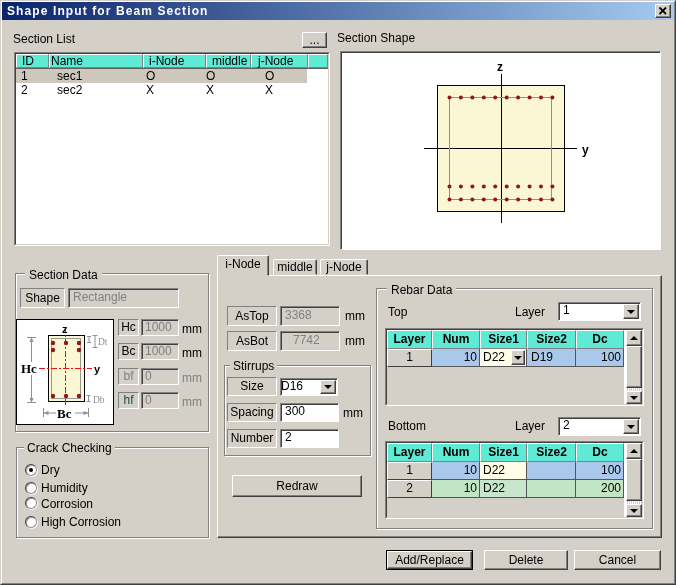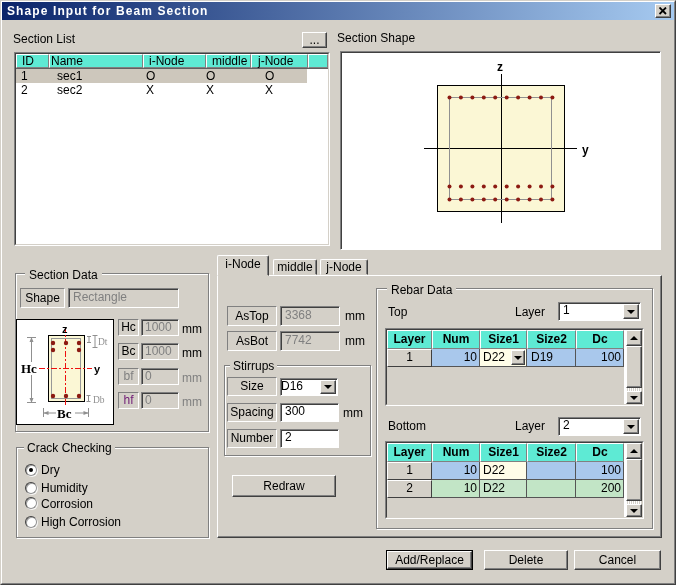--- a/index.html
+++ b/index.html
@@ -135,21 +135,21 @@
 
 <div class="ab lblbox" style="left:118px;top:319px;width:21px;height:17px;line-height:15px">Hc</div>
 <div class="ab sunkg" style="left:141px;top:319px;width:38px;height:17px;line-height:14px;padding-left:3px">1000</div>
 <div class="ab" style="left:182px;top:322px">mm</div>
 <div class="ab lblbox" style="left:118px;top:343px;width:21px;height:17px;line-height:15px">Bc</div>
 <div class="ab sunkg" style="left:141px;top:343px;width:38px;height:17px;line-height:14px;padding-left:3px">1000</div>
 <div class="ab" style="left:182px;top:346px">mm</div>
 <div class="ab lblbox" style="left:118px;top:368px;width:21px;height:17px;line-height:15px;color:#808080">bf</div>
 <div class="ab sunkg" style="left:141px;top:368px;width:38px;height:17px;line-height:14px;padding-left:3px">0</div>
 <div class="ab" style="left:182px;top:371px;color:#808080">mm</div>
-<div class="ab lblbox" style="left:118px;top:392px;width:21px;height:17px;line-height:15px;color:#701a75">hf</div>
+<div class="ab lblbox" style="left:118px;top:392px;width:21px;height:17px;line-height:15px;color:#14532d">hf</div>
 <div class="ab sunkg" style="left:141px;top:392px;width:38px;height:17px;line-height:14px;padding-left:3px">0</div>
 <div class="ab" style="left:182px;top:395px;color:#808080">mm</div>
 
 <div class="ab etch" style="left:16px;top:447px;width:193px;height:91px"></div>
 <div class="ab" style="left:24px;top:441px;background:#D4D0C8;padding:0 3px">Crack Checking</div>
 <div class="ab radio" style="left:25px;top:464px">
     <span class="rdot"></span>
   </div>
 <div class="ab" style="left:41px;top:463px">Dry</div>
 <div class="ab radio" style="left:25px;top:482px"></div>
@@ -161,36 +161,36 @@
 
 <div class="ab" style="left:217px;top:275px;width:445px;height:263px;background:#D4D0C8;border:1px solid;border-color:#fff #404040 #404040 #fff;box-shadow:inset -1px -1px 0 #808080"></div>
 <div class="ab" style="left:273px;top:259px;width:44px;height:16px;background:#D4D0C8;border:1px solid;border-color:#fff #404040 #D4D0C8 #fff;box-shadow:inset -1px 0 0 #808080;text-align:center;line-height:15px;border-radius:2px 2px 0 0">middle</div>
 <div class="ab" style="left:320px;top:259px;width:48px;height:16px;background:#D4D0C8;border:1px solid;border-color:#fff #404040 #D4D0C8 #fff;box-shadow:inset -1px 0 0 #808080;text-align:center;line-height:15px;border-radius:2px 2px 0 0">j-Node</div>
 <div class="ab" style="left:217px;top:255px;width:52px;height:21px;background:#D4D0C8;border:1px solid;border-color:#fff #404040 #D4D0C8 #fff;box-shadow:inset -1px 0 0 #808080;text-align:center;line-height:16px;border-radius:2px 2px 0 0">i-Node</div>
 
 <div class="ab lblbox" style="left:227px;top:306px;width:50px;height:20px;line-height:18px">AsTop</div>
 <div class="ab sunkg" style="left:280px;top:306px;width:60px;height:20px;line-height:17px;padding-left:4px">3368</div>
 <div class="ab" style="left:345px;top:309px">mm</div>
 <div class="ab lblbox" style="left:227px;top:331px;width:50px;height:20px;line-height:18px">AsBot</div>
-<div class="ab sunkg" style="left:280px;top:331px;width:60px;height:20px;line-height:17px;padding-left:4px">7742</div>
+<div class="ab sunkg" style="left:280px;top:331px;width:60px;height:20px;line-height:17px;padding-left:12px">7742</div>
 <div class="ab" style="left:345px;top:334px">mm</div>
 
 <div class="ab etch" style="left:224px;top:365px;width:147px;height:91px"></div>
 <div class="ab" style="left:230px;top:359px;background:#D4D0C8;padding:0 3px">Stirrups</div>
 <div class="ab lblbox" style="left:227px;top:377px;width:50px;height:19px;line-height:17px">Size</div>
 <div class="ab sunkw" style="left:280px;top:378px;width:58px;height:18px;line-height:14px;padding-left:0">D16<span class="cbbtn">
       <span class="tri"></span>
     </span></div>
 <div class="ab lblbox" style="left:227px;top:403px;width:50px;height:19px;line-height:17px">Spacing</div>
 <div class="ab sunkw" style="left:280px;top:403px;width:59px;height:19px;line-height:15px;padding-left:4px">300</div>
 <div class="ab" style="left:343px;top:406px">mm</div>
 <div class="ab lblbox" style="left:227px;top:429px;width:50px;height:19px;line-height:17px">Number</div>
 <div class="ab sunkw" style="left:280px;top:429px;width:59px;height:19px;line-height:15px;padding-left:4px">2</div>
 
-<div class="ab btn ct" style="left:232px;top:475px;width:104px;height:22px;line-height:20px">Redraw</div>
+<div class="ab btn ct" style="left:232px;top:475px;width:130px;height:22px;line-height:20px">Redraw</div>
 
 <div class="ab etch" style="left:376px;top:288px;width:277px;height:241px"></div>
 <div class="ab" style="left:387px;top:283px;background:#D4D0C8;padding:0 4px">Rebar Data</div>
 <div class="ab" style="left:388px;top:305px">Top</div>
 <div class="ab" style="left:515px;top:305px">Layer</div>
 <div class="ab sunkw" style="left:558px;top:302px;width:83px;height:19px;line-height:15px;padding-left:4px">1<span class="cbbtn">
       <span class="tri"></span>
     </span></div>
 
 <div class="ab" style="left:385px;top:328px;width:259px;height:78px;border:1px solid;border-color:#808080 #fff #fff #808080"></div>

